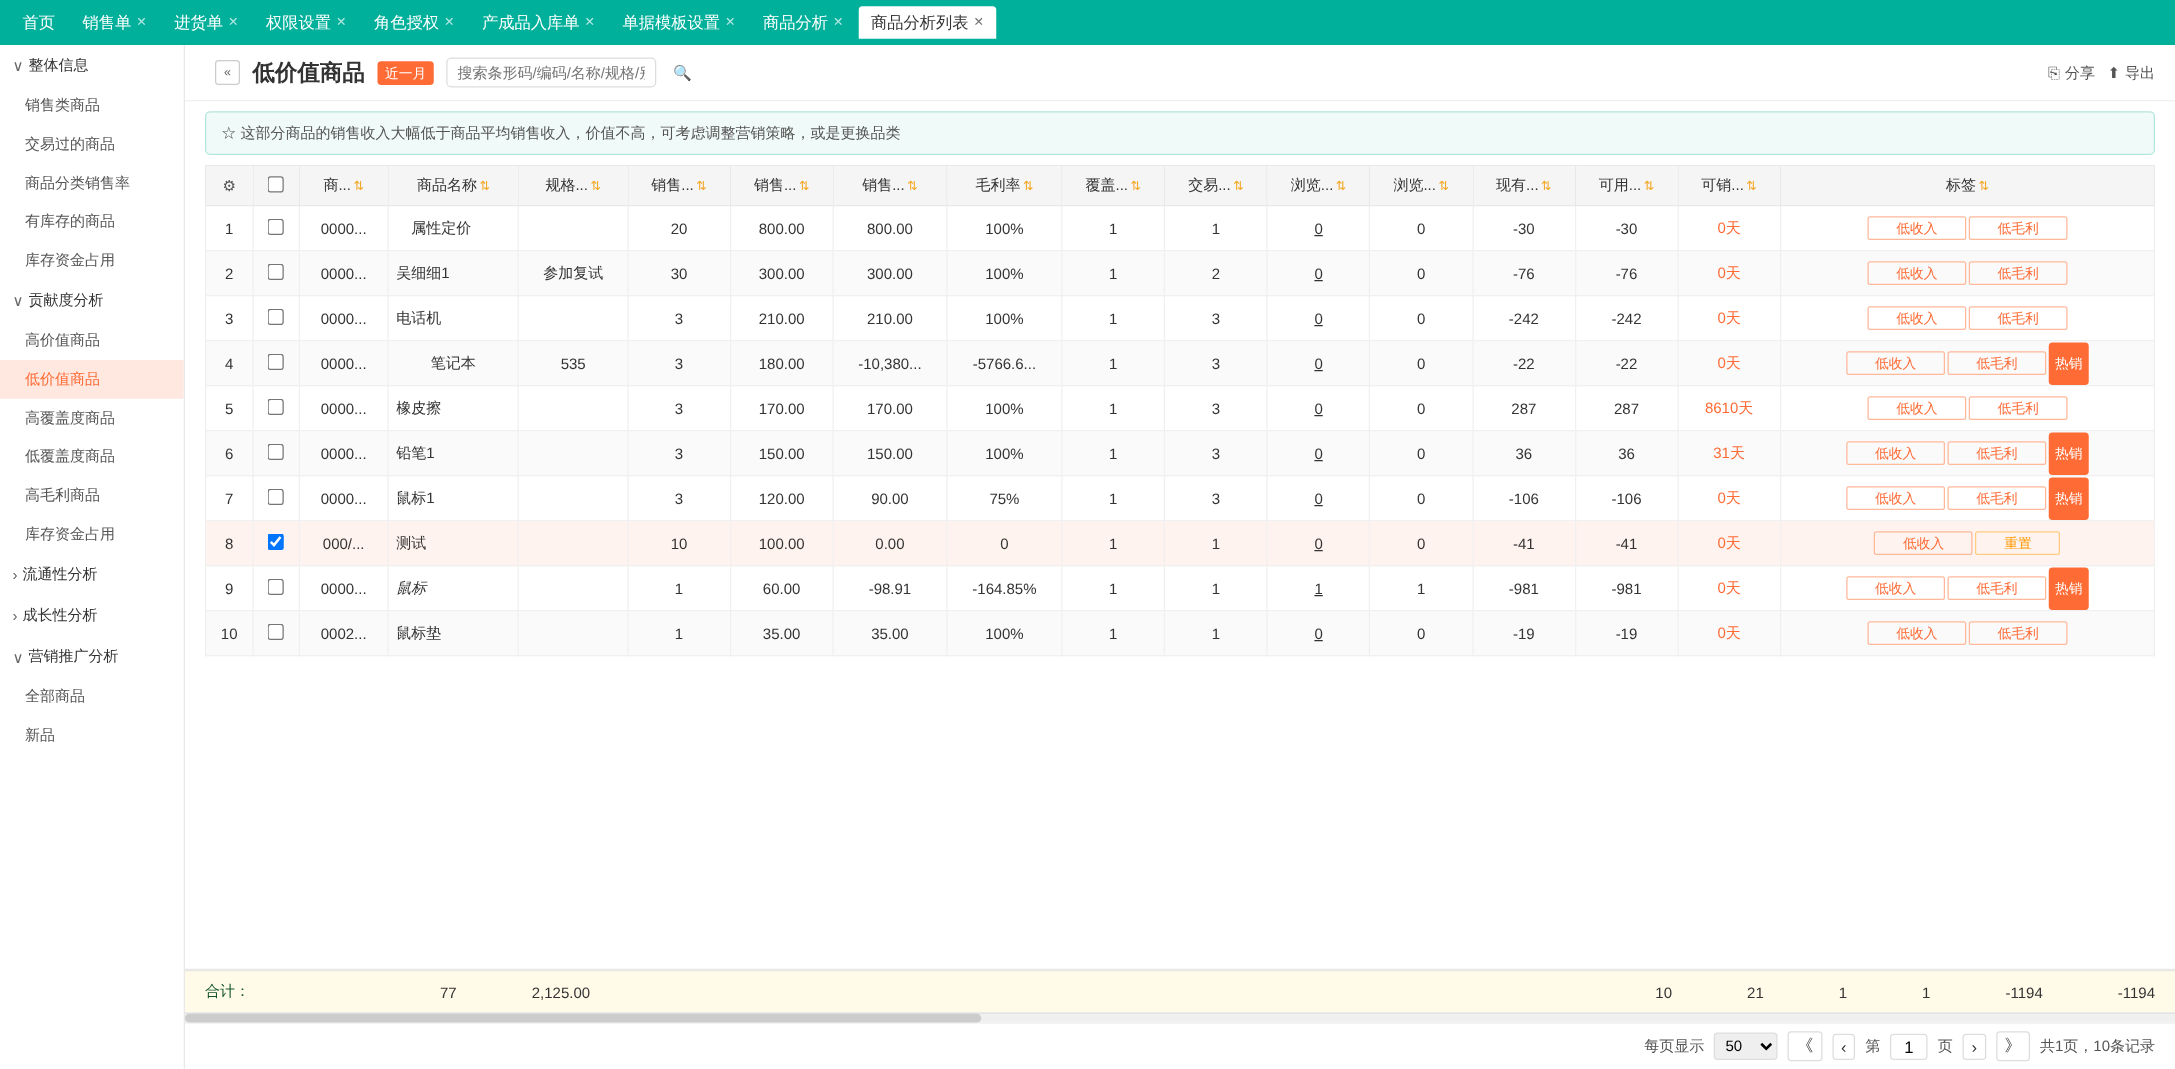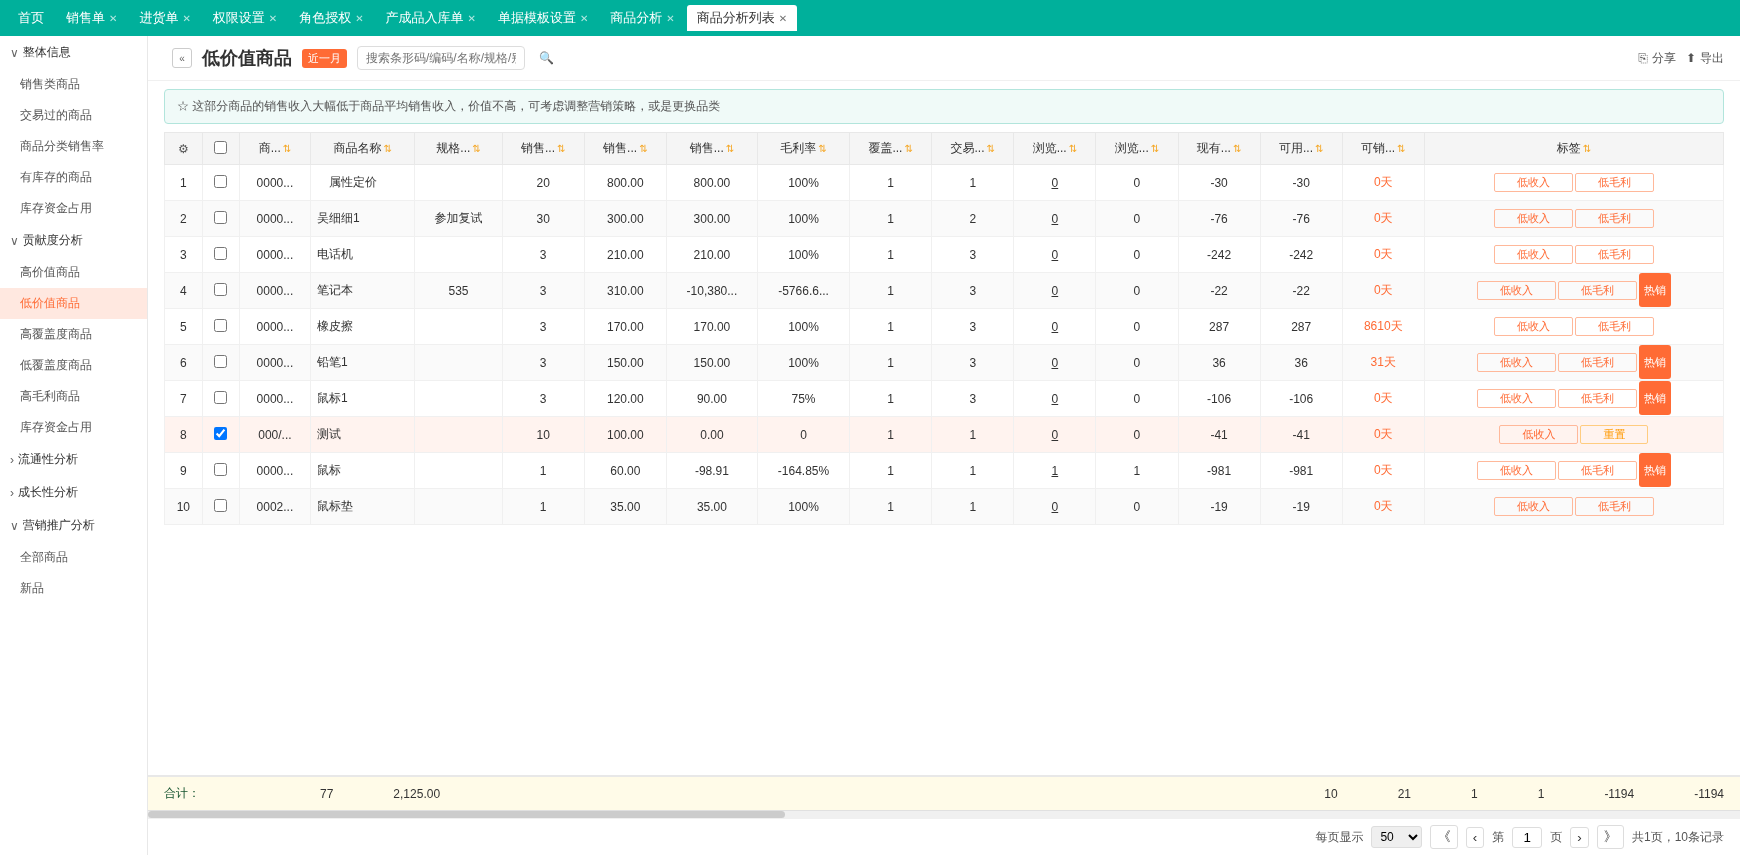--- a/index.html
+++ b/index.html
@@ -462,24 +462,24 @@
     <td>
       <span class="tag tag-orange">低收入</span><span class="tag tag-orange">低毛利</span>
     </td>
   </tr>
             <tr>
     <td>4</td>
     <td class="checkbox-cell">
       <input type="checkbox" style="">
     </td>
     <td>0000...</td>
-    <td style="text-align:left;">笔记本</td>
+    <td style="text-align:center;">笔记本</td>
     <td>535</td>
     <td>3</td>
-    <td>310.00</td>
+    <td>180.00</td>
     <td>-10,380...</td>
     <td>-5766.6...</td>
     <td>1</td>
     <td>3</td>
     <td>
       <span style="text-decoration:underline;cursor:pointer;">0</span>
     </td>
     <td>0</td>
     <td>-22</td>
     <td>-22</td>
@@ -597,21 +597,21 @@
     <td>
       <span class="tag tag-orange">低收入</span><span class="tag" style="color:#ff9900;border:1px solid #ffcc80;">重置</span>
     </td>
   </tr>
             <tr>
     <td>9</td>
     <td class="checkbox-cell">
       <input type="checkbox" style="">
     </td>
     <td>0000...</td>
-    <td style="text-align:left;">鼠标</td>
+    <td style="text-align:left;font-style:italic;">鼠标</td>
     <td></td>
     <td>1</td>
     <td>60.00</td>
     <td>-98.91</td>
     <td>-164.85%</td>
     <td>1</td>
     <td>1</td>
     <td>
       <span style="text-decoration:underline;cursor:pointer;">1</span>
     </td>
@@ -652,21 +652,21 @@
       <span class="tag tag-orange">低收入</span><span class="tag tag-orange">低毛利</span>
     </td>
   </tr>
           </tbody>
       </table>
     </div>
 
     <div class="table-footer">
       <span class="footer-label">合计：</span>
       <div class="footer-data">
-        <span style="margin-left:88px;">77</span>
+        <span style="margin-left:120px;">77</span>
         <span>2,125.00</span>
         <span style="flex:1;"></span>
         <span>10</span>
         <span>21</span>
         <span>1</span>
         <span>1</span>
         <span>-1194</span>
         <span>-1194</span>
       </div>
     </div>

